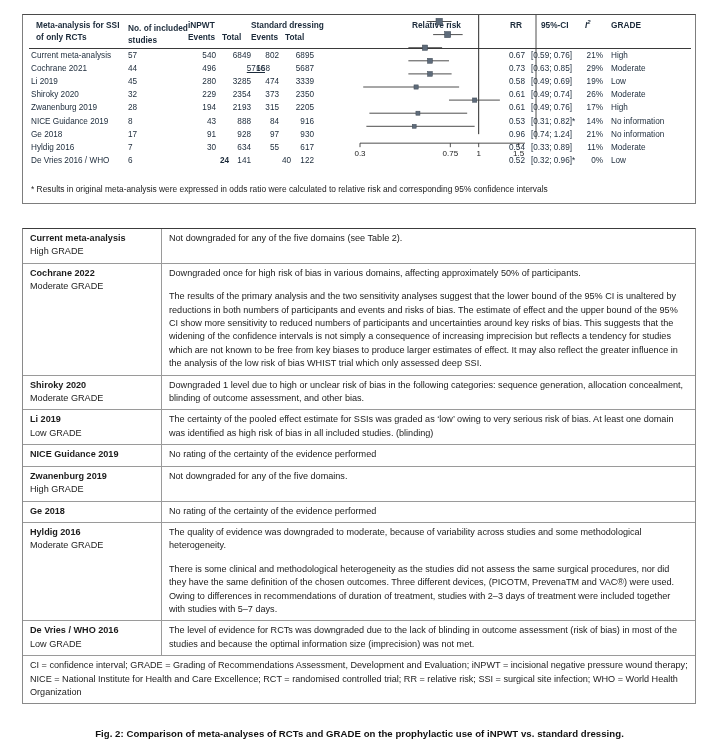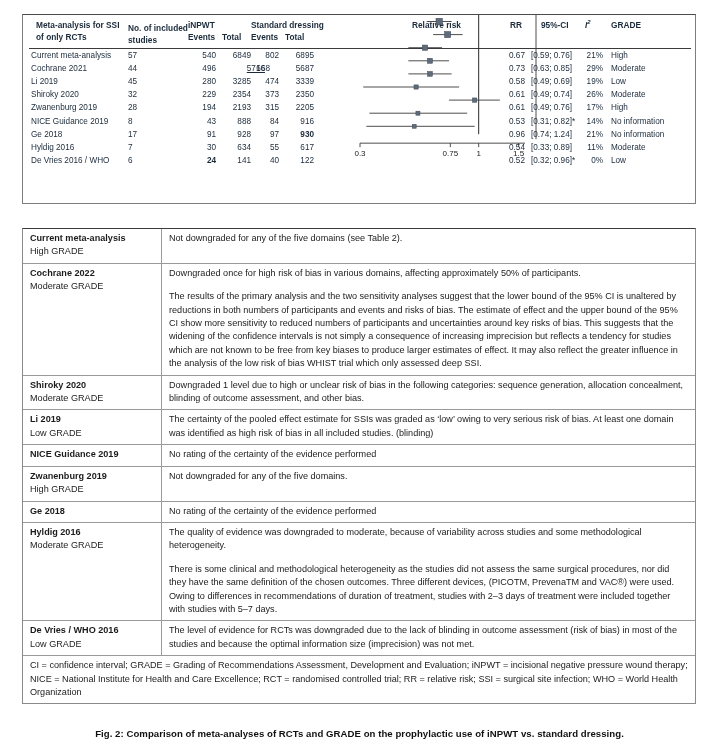--- a/index.html
+++ b/index.html
@@ -254,44 +254,44 @@
           <div class="fp-cell" style="left: 508px;">[0.31; 0.82]*</div>
           <div class="fp-cell ra" style="left: 555px; width: 25px;">14%</div>
           <div class="fp-cell" style="left: 588px;">No information</div>
         </div>
         <div class="fp-row" style="top: 78.6px;">
           <div class="fp-cell" style="left: 8px;">Ge 2018</div>
           <div class="fp-cell" style="left: 105px;">17</div>
           <div class="fp-cell ra" style="left: 165px; width: 28px;">91</div>
           <div class="fp-cell ra" style="left: 197px; width: 31px;">928</div>
           <div class="fp-cell ra" style="left: 228px; width: 28px;">97</div>
-          <div class="fp-cell ra" style="left: 260px; width: 31px; font-weight: bold;">930</div>
+          <div class="fp-cell ra" style="left: 260px; width: 31px;">930</div>
           <div class="fp-cell" style="left: 486px;">0.96</div>
           <div class="fp-cell" style="left: 508px;">[0.74; 1.24]</div>
           <div class="fp-cell ra" style="left: 555px; width: 25px;">21%</div>
           <div class="fp-cell" style="left: 588px;">No information</div>
         </div>
         <div class="fp-row" style="top: 91.7px;">
           <div class="fp-cell" style="left: 8px;">Hyldig 2016</div>
           <div class="fp-cell" style="left: 105px;">7</div>
           <div class="fp-cell ra" style="left: 165px; width: 28px;">30</div>
           <div class="fp-cell ra" style="left: 197px; width: 31px;">634</div>
           <div class="fp-cell ra" style="left: 228px; width: 28px;">55</div>
           <div class="fp-cell ra" style="left: 260px; width: 31px;">617</div>
           <div class="fp-cell" style="left: 486px;">0.54</div>
           <div class="fp-cell" style="left: 508px;">[0.33; 0.89]</div>
           <div class="fp-cell ra" style="left: 555px; width: 25px;">11%</div>
           <div class="fp-cell" style="left: 588px;">Moderate</div>
         </div>
         <div class="fp-row" style="top: 104.8px;">
           <div class="fp-cell" style="left: 8px;">De Vries 2016 / WHO</div>
           <div class="fp-cell" style="left: 105px;">6</div>
-          <div class="fp-cell ra" style="left: 165px; width: 28px; font-weight: bold;">24</div>
+          <div class="fp-cell ra" style="left: 178px; width: 28px; font-weight: bold;">24</div>
           <div class="fp-cell ra" style="left: 197px; width: 31px;">141</div>
-          <div class="fp-cell ra" style="left: 228px; width: 28px;">40</div>
+          <div class="fp-cell ra" style="left: 228px; width: 40px;">40</div>
           <div class="fp-cell ra" style="left: 260px; width: 31px;">122</div>
           <div class="fp-cell" style="left: 486px;">0.52</div>
           <div class="fp-cell" style="left: 508px;">[0.32; 0.96]*</div>
           <div class="fp-cell ra" style="left: 555px; width: 25px;">0%</div>
           <div class="fp-cell" style="left: 588px;">Low</div>
         </div>
       </div>
 
     <div class="plot">
       <svg width="190" height="192" viewBox="0 0 190 192" xmlns="http://www.w3.org/2000/svg">
@@ -322,20 +322,21 @@
             <text x="102.31666618905389" y="141.16" text-anchor="middle" font-family="&quot;Liberation Sans&quot;, sans-serif" font-size="8" fill="#1b1b1b">0.75</text>
             <line x1="130.6728252141036" y1="128.16" x2="130.6728252141036" y2="132.16" stroke="#3a3a3a" stroke-width="0.9"></line>
             <text x="130.6728252141036" y="141.16" text-anchor="middle" font-family="&quot;Liberation Sans&quot;, sans-serif" font-size="8" fill="#1b1b1b">1</text>
             <line x1="170.63858667652906" y1="128.16" x2="170.63858667652906" y2="132.16" stroke="#3a3a3a" stroke-width="0.9"></line>
             <text x="170.63858667652906" y="141.16" text-anchor="middle" font-family="&quot;Liberation Sans&quot;, sans-serif" font-size="8" fill="#1b1b1b">1.5</text>
             <line x1="188" y1="-33" x2="188" y2="124.16" stroke="#3a3a3a" stroke-width="0.9"></line>
           </g>
       </svg>
     </div>
 
+    <div class="fp-note">* Results in original meta-analysis were expressed in odds ratio were calculated to relative risk and corresponding 95% confidence intervals</div>
   </div>
 
   <div class="panel-b">
     <table class="grade">
       <tbody id="grade-body">
           <tr>
             <td class="c1">
               <span class="name">Current meta-analysis</span>
               <span class="grade">High GRADE</span>
             </td>

